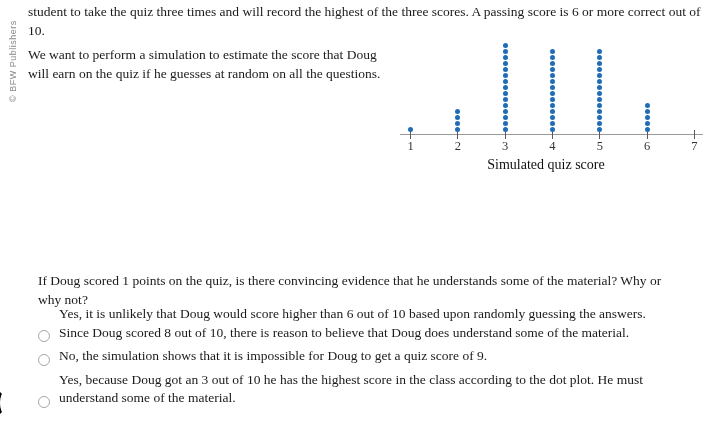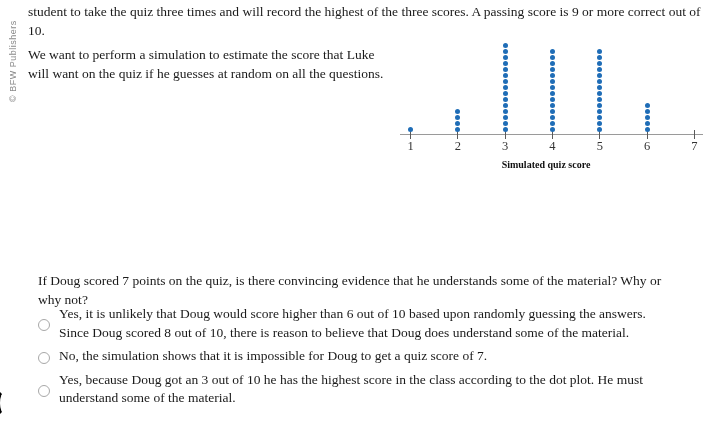--- a/index.html
+++ b/index.html
@@ -29,26 +29,26 @@
   .axis-line { position:absolute; left:2px; top:96px; width:303px; height:1px; background:#9a9a9a; }
   .tick { position:absolute; width:1px; height:9px; top:92px; background:#5a5a5a; }
   .tick-label {
     position:absolute; top:101px; width:22px; text-align:center;
     font-size:12.5px; color:#333333; line-height:14px;
   }
   .dot-col { position:absolute; bottom:44px; display:flex; flex-direction:column; gap:1px; }
   .dot { width:5px; height:5px; border-radius:50%; }
   .plot-title {
     position:absolute; top:119px; left:0; width:296px; text-align:center;
-    font-weight:bold; font-size:10px; color:#111111; line-height:16px;
+    font-weight:normal; font-size:14px; color:#111111; line-height:16px;
   }
 
   .question { position:absolute; left:38px; top:271px; width:632px; }
   .options { position:absolute; left:38px; top:305px; width:640px; }
-  .option { display:flex; align-items:center; margin-bottom:5px; }
+  .option { display:flex; align-items:flex-end; margin-bottom:5px; }
   .radio {
     flex:0 0 auto;
     width:12px; height:12px; border-radius:50%;
     border:1px solid #a8a8a8; background:#ffffff;
     margin:3px 9px 0 0;
   }
   .option-text { width:614px; line-height:18.5px; }
 
   .edge-artifact {
     position:absolute; left:-3px; top:389px;
@@ -57,22 +57,22 @@
     border-radius:50%;
   }
 </style>
 </head>
 <body>
 
 <div class="page">
 
   <div class="copyright">© BFW Publishers</div>
 
-  <div class="top-text">student to take the quiz three times and will record the highest of the three scores. A passing score is 9 or more correct out of 10.</div>
-  <div class="para1">We want to perform a simulation to estimate the score that Luke will want on the quiz if he guesses at random on all the questions.</div>
+  <div class="top-text">student to take the quiz three times and will record the highest of the three scores. A passing score is 6 or more correct out of 10.</div>
+  <div class="para1">We want to perform a simulation to estimate the score that Doug will earn on the quiz if he guesses at random on all the questions.</div>
 
   <div class="dotplot">
     <div class="axis-line"></div>
     <div class="plot-title">Simulated quiz score</div>
 
   <div class="tick" style="left: 12px;"></div>
       <div class="tick-label" style="left: 1.5px;">1</div>
       <div class="dot-col" style="left: 10px;">
         <div class="dot" style="background: rgb(31, 109, 183);"></div>
       </div>
@@ -145,30 +145,30 @@
         <div class="dot" style="background: rgb(31, 109, 183);"></div>
         <div class="dot" style="background: rgb(31, 109, 183);"></div>
         <div class="dot" style="background: rgb(31, 109, 183);"></div>
         <div class="dot" style="background: rgb(31, 109, 183);"></div>
         <div class="dot" style="background: rgb(31, 109, 183);"></div>
       </div>
       <div class="tick" style="left: 295.98px;"></div>
       <div class="tick-label" style="left: 285.48px;">7</div>
     </div>
 
-  <div class="question">If Doug scored 7 points on the quiz, is there convincing evidence that he understands some of the material? Why or why not?</div>
+  <div class="question">If Doug scored 1 points on the quiz, is there convincing evidence that he understands some of the material? Why or why not?</div>
 
   <div class="options">
     <div class="option">
       <span class="radio"></span>
       <span class="option-text">Yes, it is unlikely that Doug would score higher than 6 out of 10 based upon randomly guessing the answers. Since Doug scored 8 out of 10, there is reason to believe that Doug does understand some of the material.</span>
     </div>
     <div class="option">
       <span class="radio"></span>
-      <span class="option-text">No, the simulation shows that it is impossible for Doug to get a quiz score of 7.</span>
+      <span class="option-text">No, the simulation shows that it is impossible for Doug to get a quiz score of 9.</span>
     </div>
     <div class="option">
       <span class="radio"></span>
       <span class="option-text">Yes, because Doug got an 3 out of 10 he has the highest score in the class according to the dot plot. He must understand some of the material.</span>
     </div>
   </div>
 
   <div class="edge-artifact"></div>
 
 </div>

